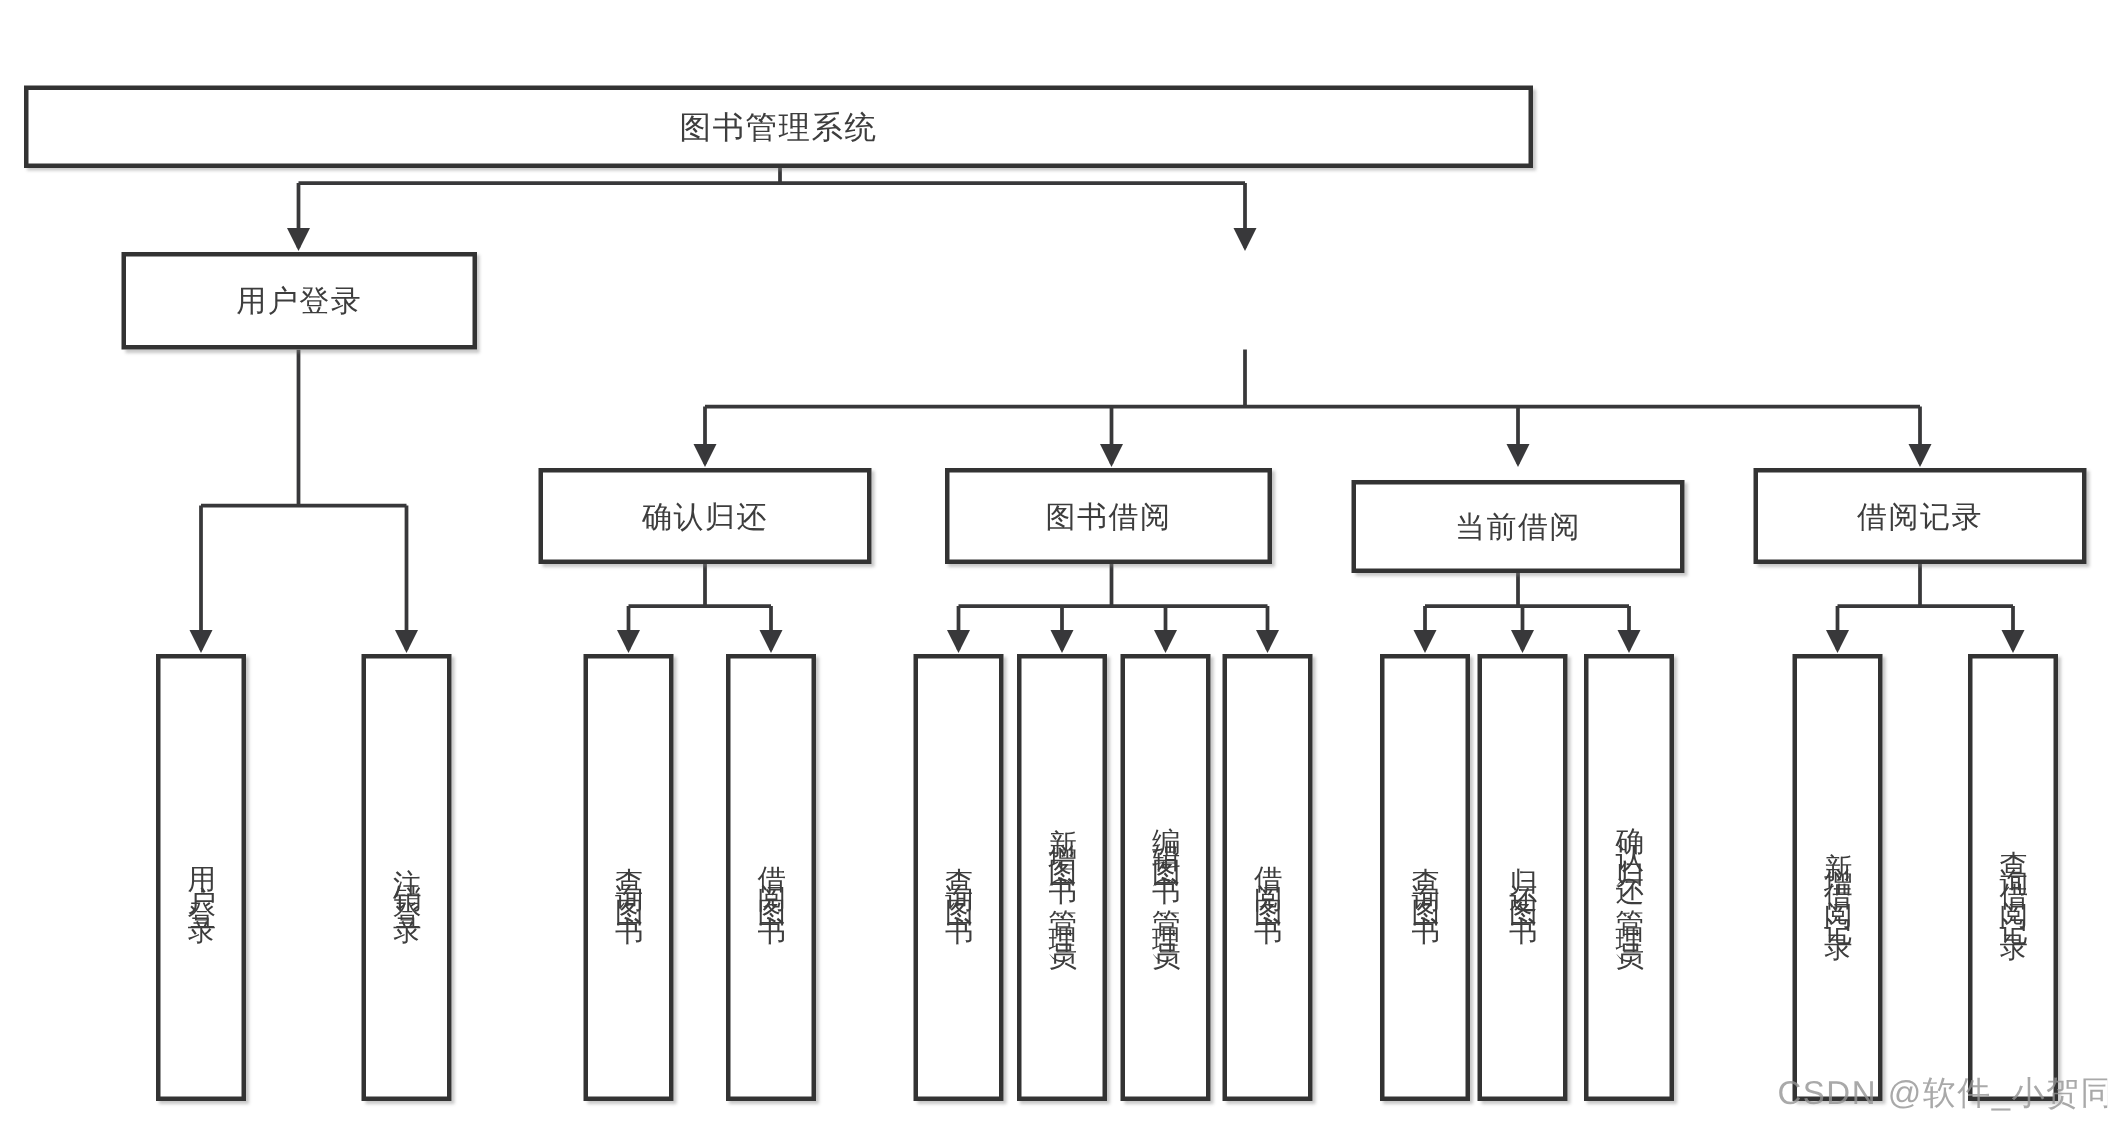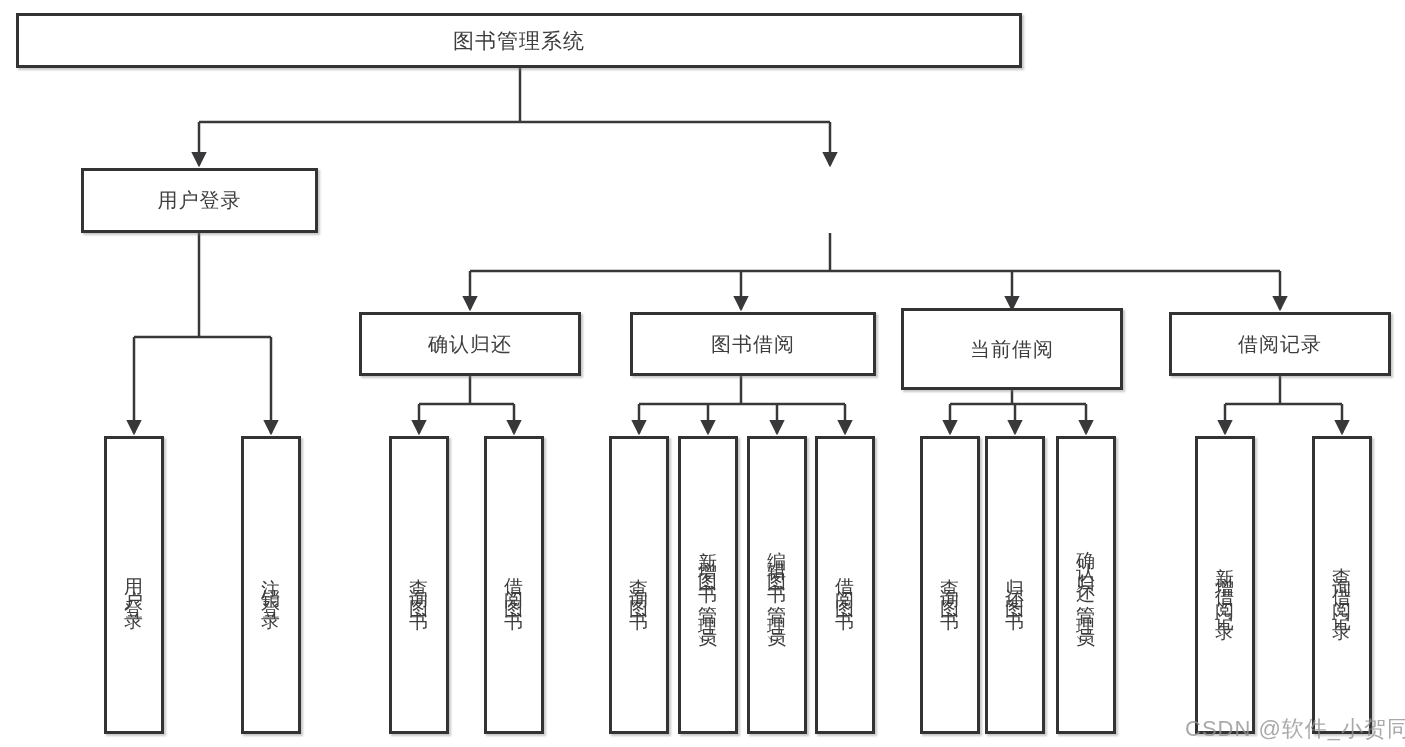--- a/index.html
+++ b/index.html
@@ -27,21 +27,21 @@
     background: #ffffff;
     border: 3px solid #333333;
     box-shadow: 2px 2px 2px rgba(130,130,130,0.45);
     display: flex;
     align-items: center;
     justify-content: center;
     color: #3d3d3d;
     letter-spacing: 1px;
     z-index: 2;
   }
-  .hbox.root { font-size: 21px; }
+  .hbox.root { font-size: 21px; margin-top: 44px; }
   .hbox.mid  { font-size: 20px; }
   .vbox {
     position: absolute;
     box-sizing: border-box;
     background: #ffffff;
     border: 3px solid #333333;
     box-shadow: 2px 2px 2px rgba(130,130,130,0.45);
     display: flex;
     align-items: center;
     justify-content: center;
@@ -129,24 +129,24 @@
     <span>图书管理系统</span>
   </div>
 
   <div class="hbox mid" style="left:81px; top:168px; width:237px; height:65px;">
     <span>用户登录</span>
   </div>
 
   <div class="hbox mid" style="left:359px; top:312px; width:222px; height:64px;">
     <span>确认归还</span>
   </div>
-  <div class="hbox mid" style="left:630px; top:312px; width:246px; height:64px;">
+  <div class="hbox mid" style="left:630px; top:312px; width:218px; height:64px;">
     <span>图书借阅</span>
   </div>
-  <div class="hbox mid" style="left:901px; top:308px; width:222px; height:82px;">
+  <div class="hbox mid" style="left:901px; top:320px; width:222px; height:62px;">
     <span>当前借阅</span>
   </div>
   <div class="hbox mid" style="left:1169px; top:312px; width:222px; height:64px;">
     <span>借阅记录</span>
   </div>
 
   <div class="vbox" style="left:104px;">
     <span class="vtext">用户登录</span>
   </div>
   <div class="vbox" style="left:241px;">

